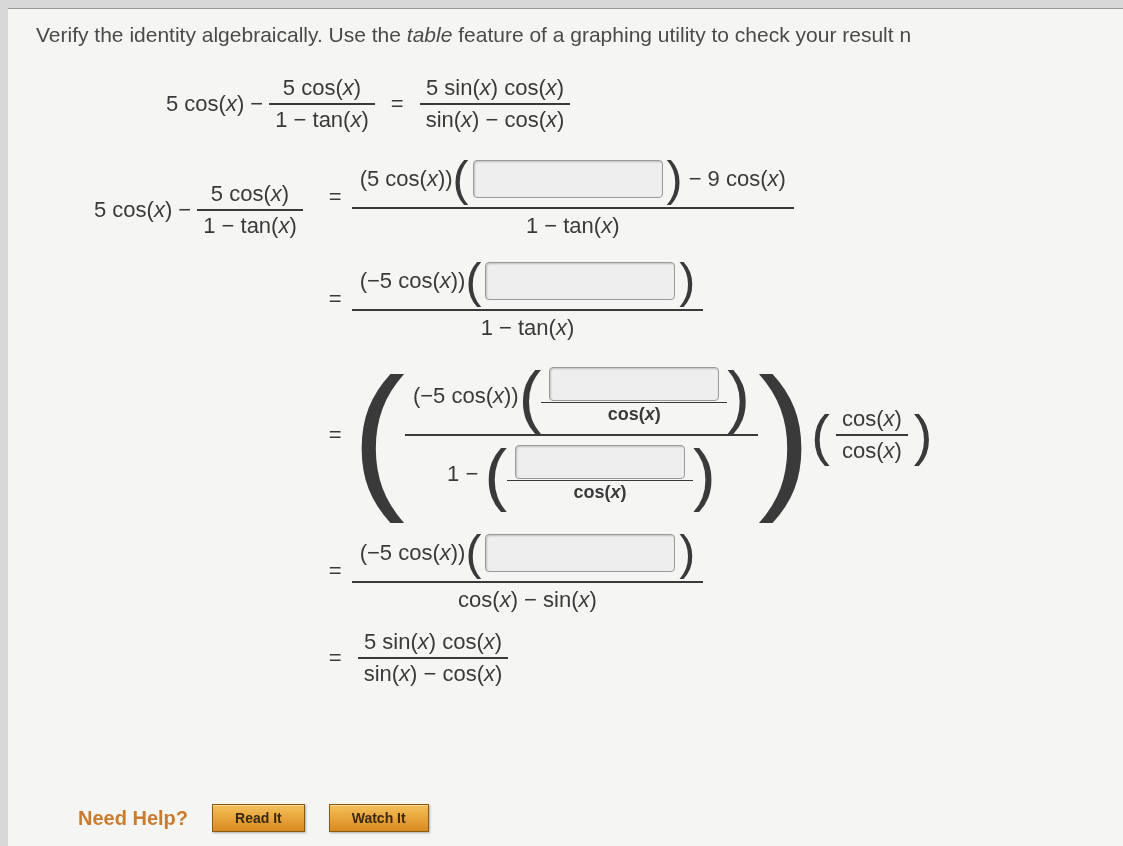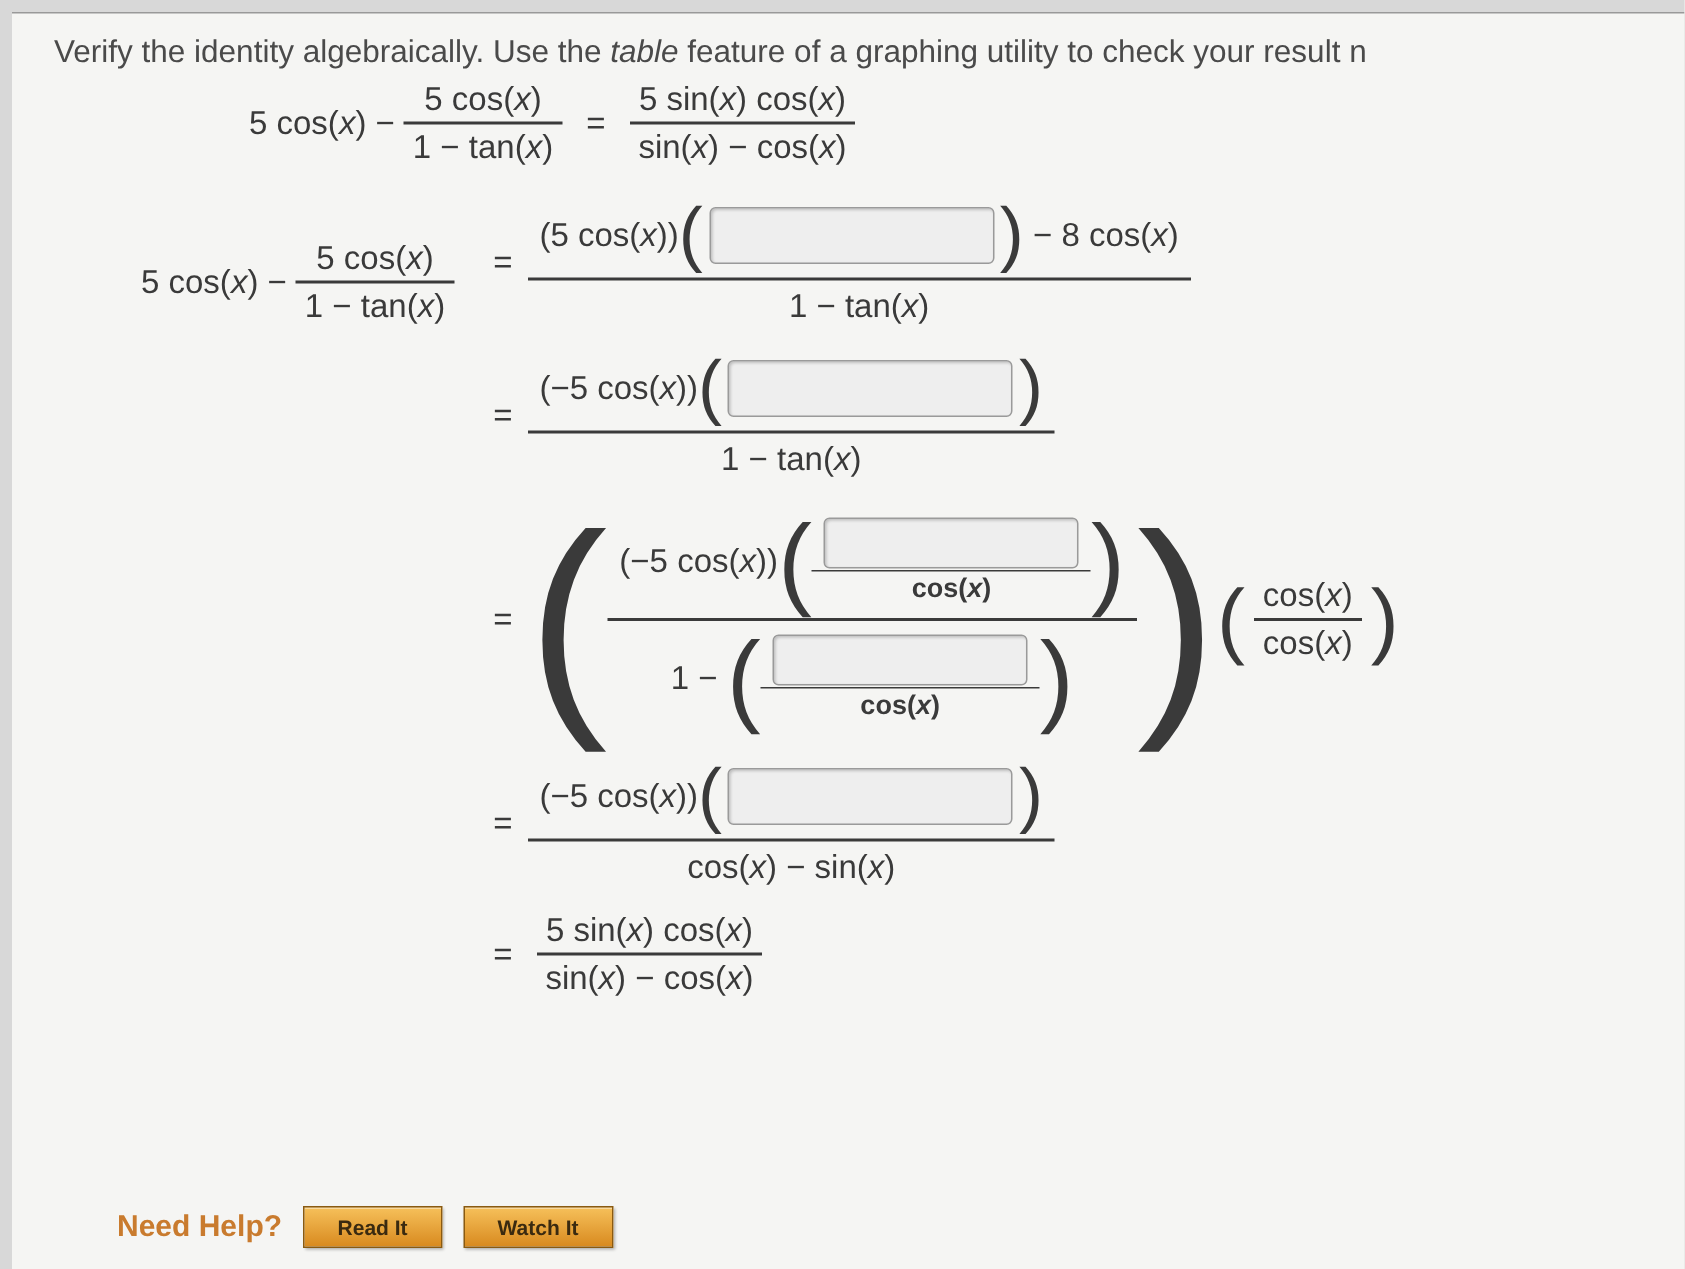--- a/index.html
+++ b/index.html
@@ -17,21 +17,21 @@
     border-top: 1px solid #999;
     margin: 8px 0 0 8px;
     padding: 14px 0 0 28px;
     width: 1115px;
     height: 838px;
     position: relative;
   }
   .instruction {
     font-size: 21px;
     color: #4a4a4a;
-    margin-bottom: 4px;
+    margin-bottom: 26px;
     white-space: nowrap;
   }
   .instruction .italic { font-style: italic; }
   .mathrow {
     display: flex;
     align-items: center;
     font-size: 22px;
     color: #3a3a3a;
     margin-bottom: 8px;
   }
@@ -87,21 +87,21 @@
     display: flex;
     align-items: center;
     font-size: 22px;
     color: #3a3a3a;
     margin-bottom: 4px;
   }
   .eq { margin: 0 10px; }
   .help-row {
     display: flex;
     align-items: center;
-    gap: 14px;
+    gap: 24px;
     margin-top: 6px;
     position: absolute;
     left: 70px;
     bottom: 14px;
   }
   .help-label {
     color: #c97b2e;
     font-weight: bold;
     font-size: 20px;
   }
@@ -226,21 +226,21 @@
 
       <div class="step">
         <span class="eq">=</span>
         <div class="complex-frac">
           <div class="cnum">
             <span>(5 cos(</span><span class="var">x</span><span>))</span>
             <span class="bigparen">(</span>
             <span class="inputbox"></span>
             <span class="bigparen">)</span>
             &nbsp;
-            <span>− 8 cos(</span><span class="var">x</span><span>)</span>
+            <span>− 9 cos(</span><span class="var">x</span><span>)</span>
           </div>
           <div class="cbar"></div>
           <div class="cden">
               <span>1 − tan(</span>
               <span class="var">x</span>
               <span>)</span>
             </div>
         </div>
       </div>
 

